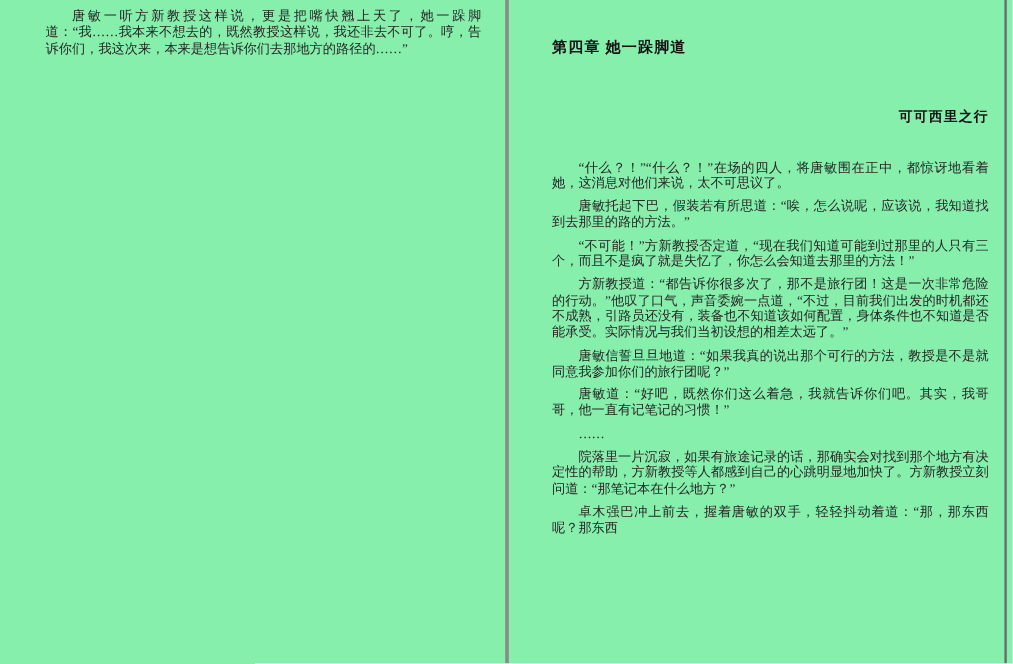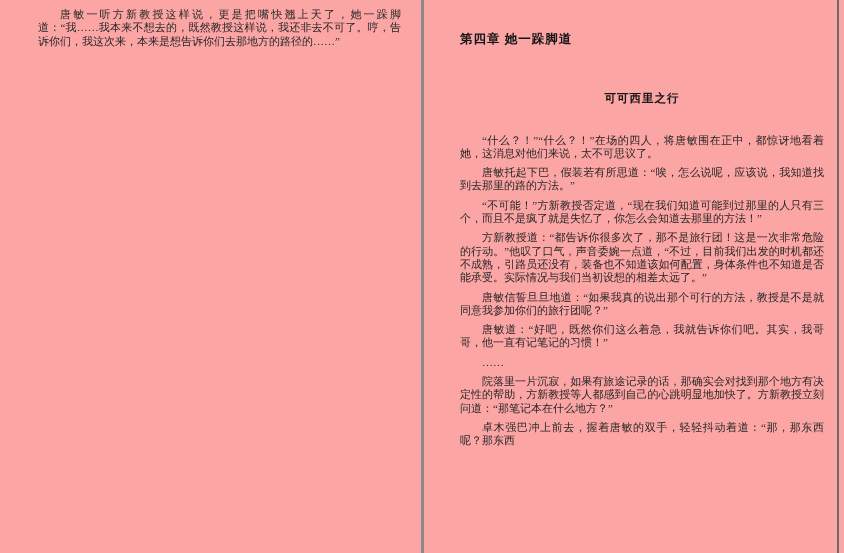--- a/index.html
+++ b/index.html
@@ -5,21 +5,21 @@
   * { margin: 0; padding: 0; box-sizing: border-box; }
   html, body { background: #ffffff; }
   body {
     font-family: "Liberation Serif", "DejaVu Serif", serif;
     width: 844px;
   }
   .screen {
     position: relative;
     width: 844px;
     height: 553px;
-    background: #fca5a5;
+    background: #86efac;
     overflow: hidden;
   }
   .page {
     position: absolute;
     top: 0;
     height: 553px;
     color: #262626;
     font-size: 11px;
     line-height: 13.3px;
     text-align: justify;
@@ -65,21 +65,21 @@
   }
   .intro-para {
     margin-top: 28px;
   }
   .section-title {
     margin-top: 46px;
     font-size: 11.5px;
     font-weight: bold;
     color: #141414;
     letter-spacing: 1px;
-    text-align: center;
+    text-align: right;
   }
   .body-paras {
     margin-top: 28px;
   }
 </style>
 </head>
 <body>
 
 <div class="screen">
 

